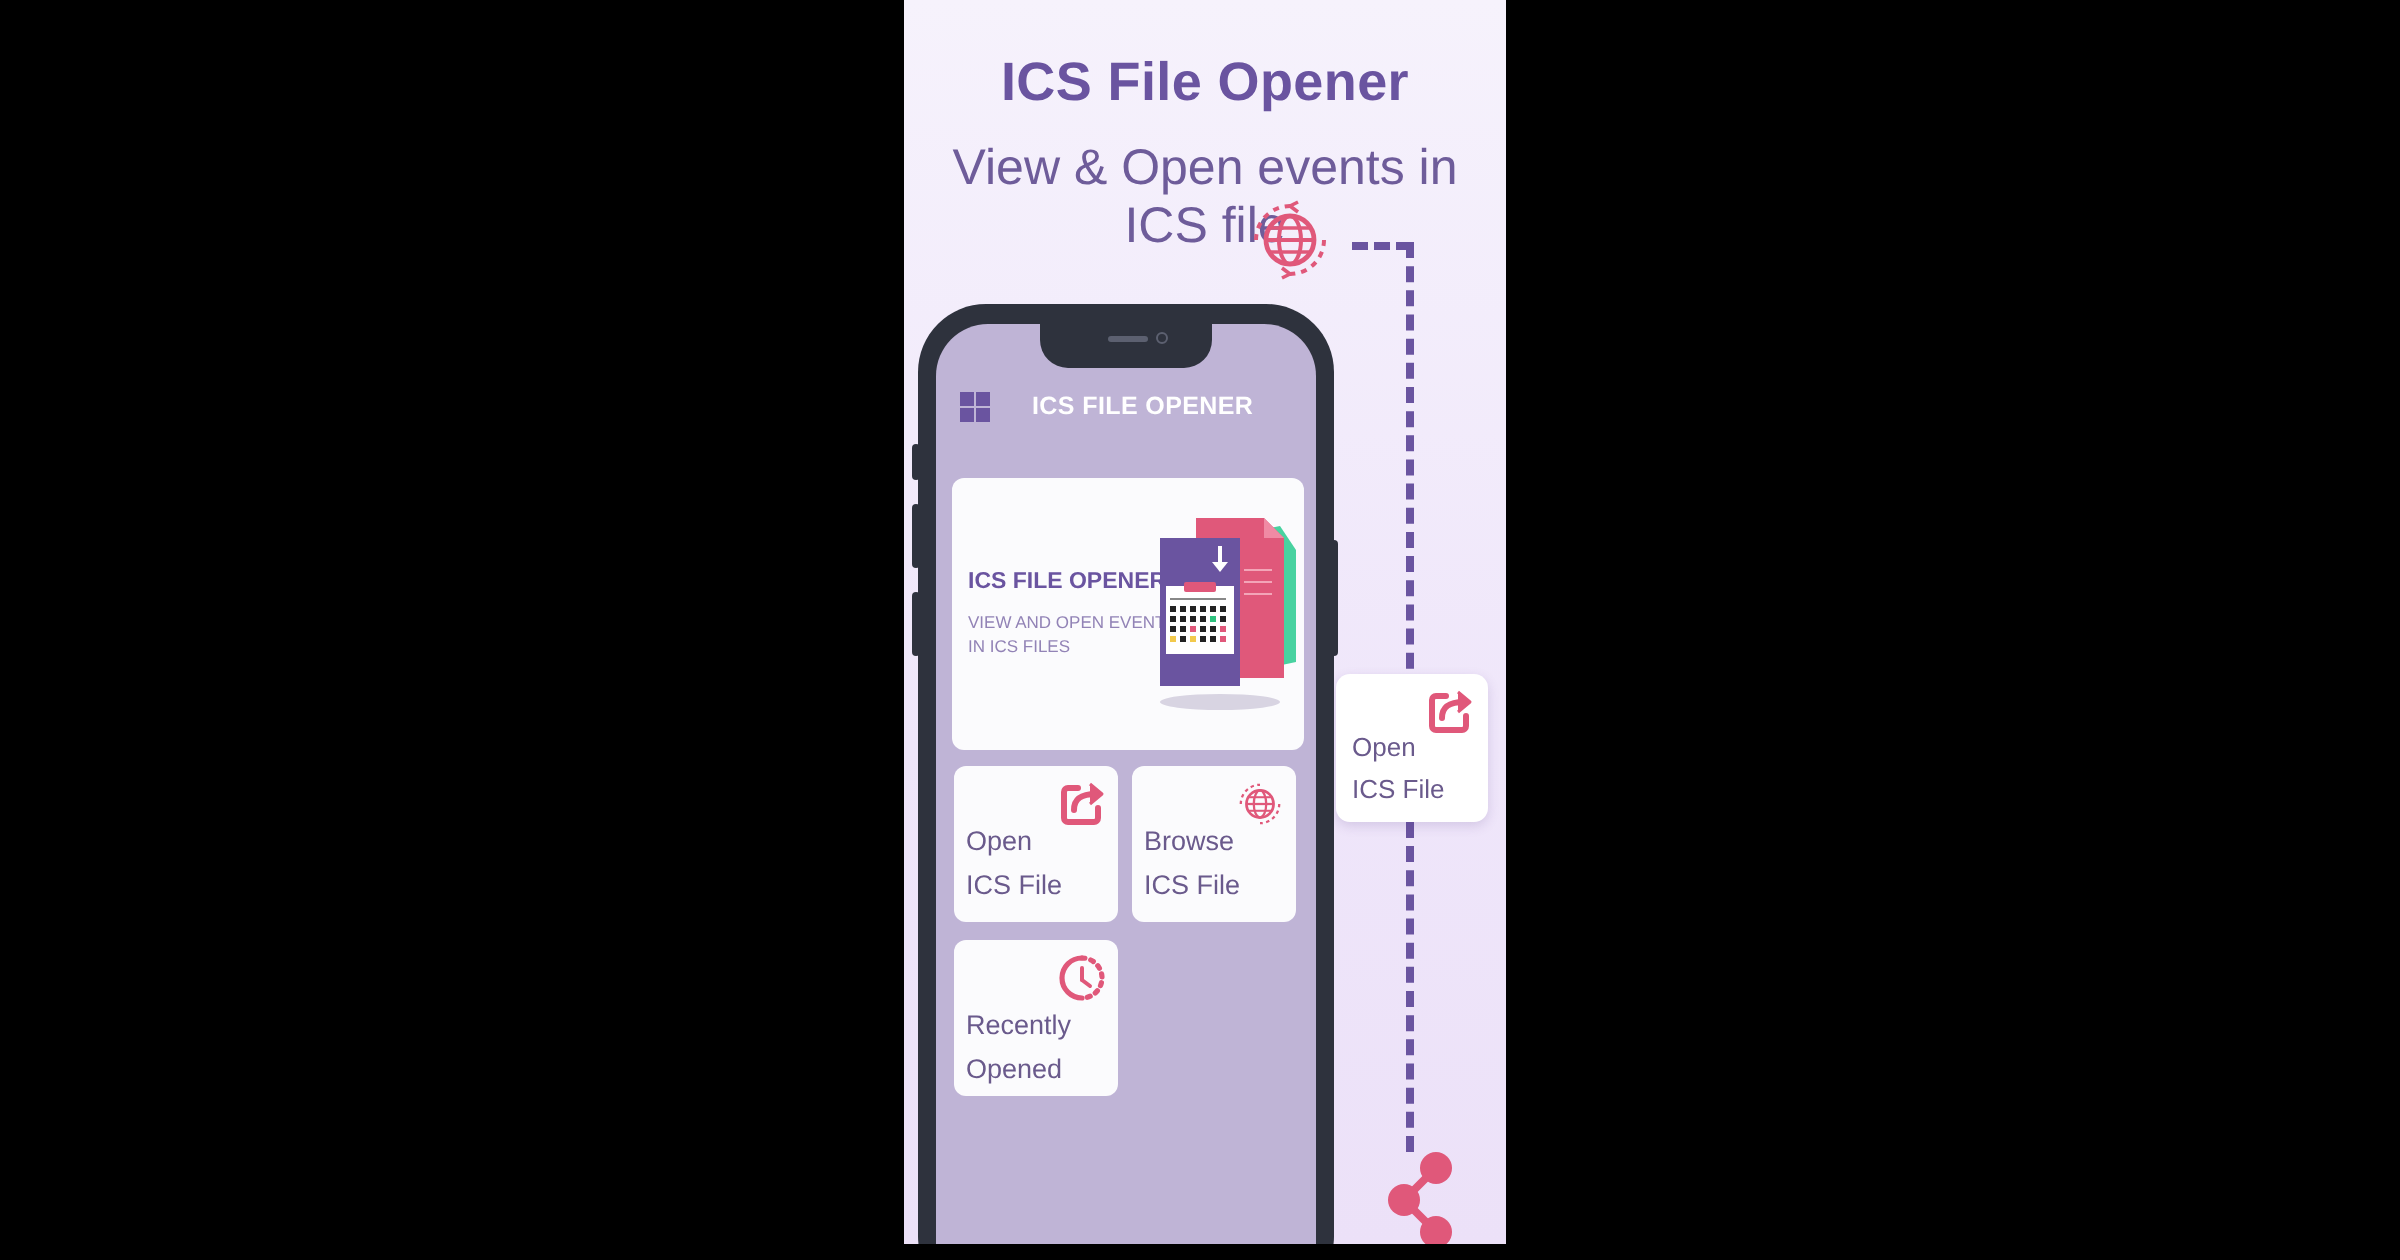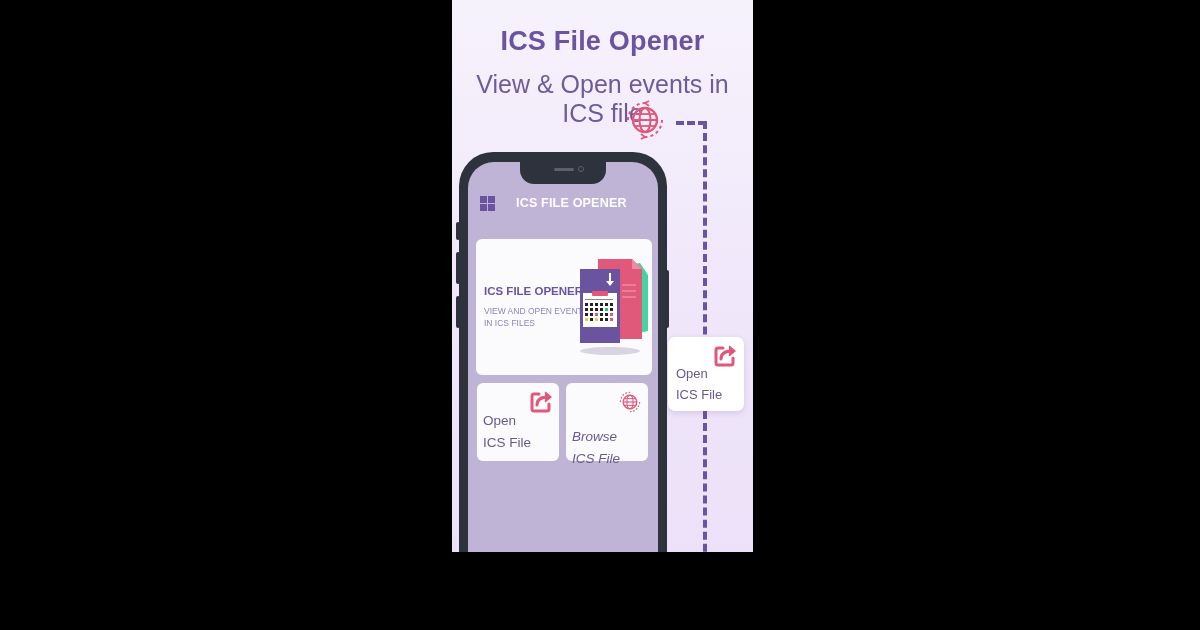--- a/index.html
+++ b/index.html
@@ -1,20 +1,20 @@
 <!DOCTYPE html>
 <html><head>
 <meta charset="utf-8">
 <style>
   * { box-sizing: border-box; margin: 0; padding: 0; }
   html, body { width: 1200px; height: 630px; background: #000; overflow: hidden; }
   body { position: relative; font-family: "Liberation Sans", "DejaVu Sans", sans-serif; }
 
   .panel {
-    position: absolute; left: 452px; top: 0; width: 301px; height: 552px;
+    position: absolute; left: 452px; top: 0; width: 301px; height: 622px;
     background: linear-gradient(180deg, #f6f2fc 0%, #efe6fa 60%, #ece1f8 100%);
     overflow: hidden;
   }
   .promo-title {
     position: absolute; left: 0; width: 301px; top: 26px; text-align: center;
     font-size: 27px; font-weight: bold; color: #6a54a0; letter-spacing: 0.2px;
   }
   .promo-sub {
     position: absolute; left: 0; width: 301px; top: 70px; text-align: center;
     font-size: 25px; color: #6e5c9a;
@@ -198,22 +198,34 @@
       <div class="tile" style="left:98px;top:221px;">
         <svg class="ti" viewBox="0 0 46 46">
           <circle cx="23" cy="23" r="12" fill="none" stroke="#e0587a" stroke-width="2.4"></circle>
           <ellipse cx="23" cy="23" rx="5.5" ry="12" fill="none" stroke="#e0587a" stroke-width="2"></ellipse>
           <line x1="11" y1="23" x2="35" y2="23" stroke="#e0587a" stroke-width="2"></line>
           <line x1="13" y1="17" x2="33" y2="17" stroke="#e0587a" stroke-width="1.8"></line>
           <line x1="13" y1="29" x2="33" y2="29" stroke="#e0587a" stroke-width="1.8"></line>
           <path d="M6 23 A17 17 0 0 1 23 6" fill="none" stroke="#e0587a" stroke-width="2" stroke-dasharray="3 3"></path>
           <path d="M40 23 A17 17 0 0 1 23 40" fill="none" stroke="#e0587a" stroke-width="2" stroke-dasharray="3 3"></path>
         </svg>
-        <div class="tl" style="top:43px;font-style:italic;">
+        <div class="tl" style="top:27px;">
           <div>Browse</div>
           <div>ICS File</div>
         </div>
       </div>
 
+      <div class="tile" style="left:9px;top:308px;">
+        <svg class="ti" viewBox="0 0 26 26">
+          <path d="M13 3 A10 10 0 0 0 13 23" fill="none" stroke="#e0587a" stroke-width="2.6" stroke-linecap="round"></path>
+          <path d="M13 3 A10 10 0 0 1 13 23" fill="none" stroke="#e0587a" stroke-width="2.6" stroke-dasharray="1.5 3" stroke-linecap="round"></path>
+          <line x1="13" y1="8" x2="13" y2="14" stroke="#e0587a" stroke-width="2" stroke-linecap="round"></line>
+          <line x1="13" y1="14" x2="17" y2="17" stroke="#e0587a" stroke-width="2" stroke-linecap="round"></line>
+        </svg>
+        <div class="tl" style="top:32px;">
+          <div>Recently</div>
+          <div>Opened</div>
+        </div>
+      </div>
 
     </div>
   </div>
 </div>
 
 </body></html>

